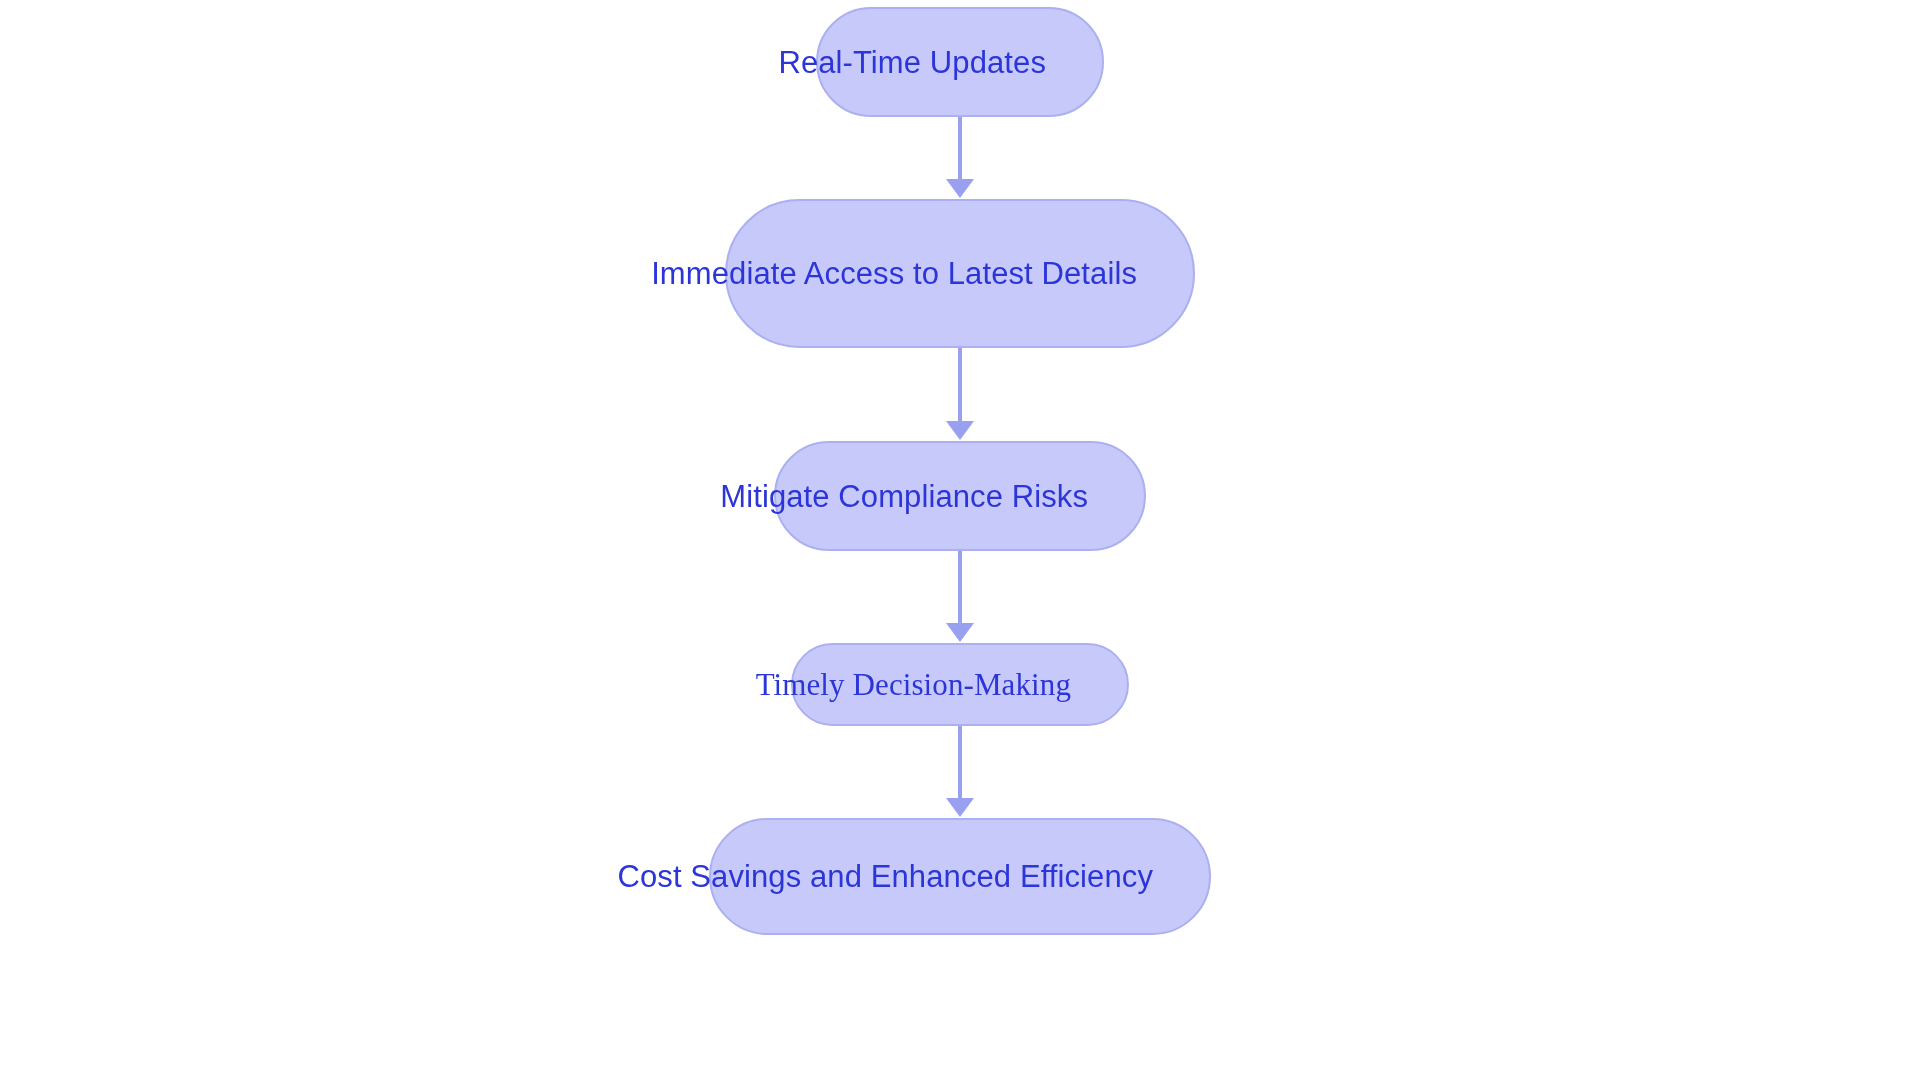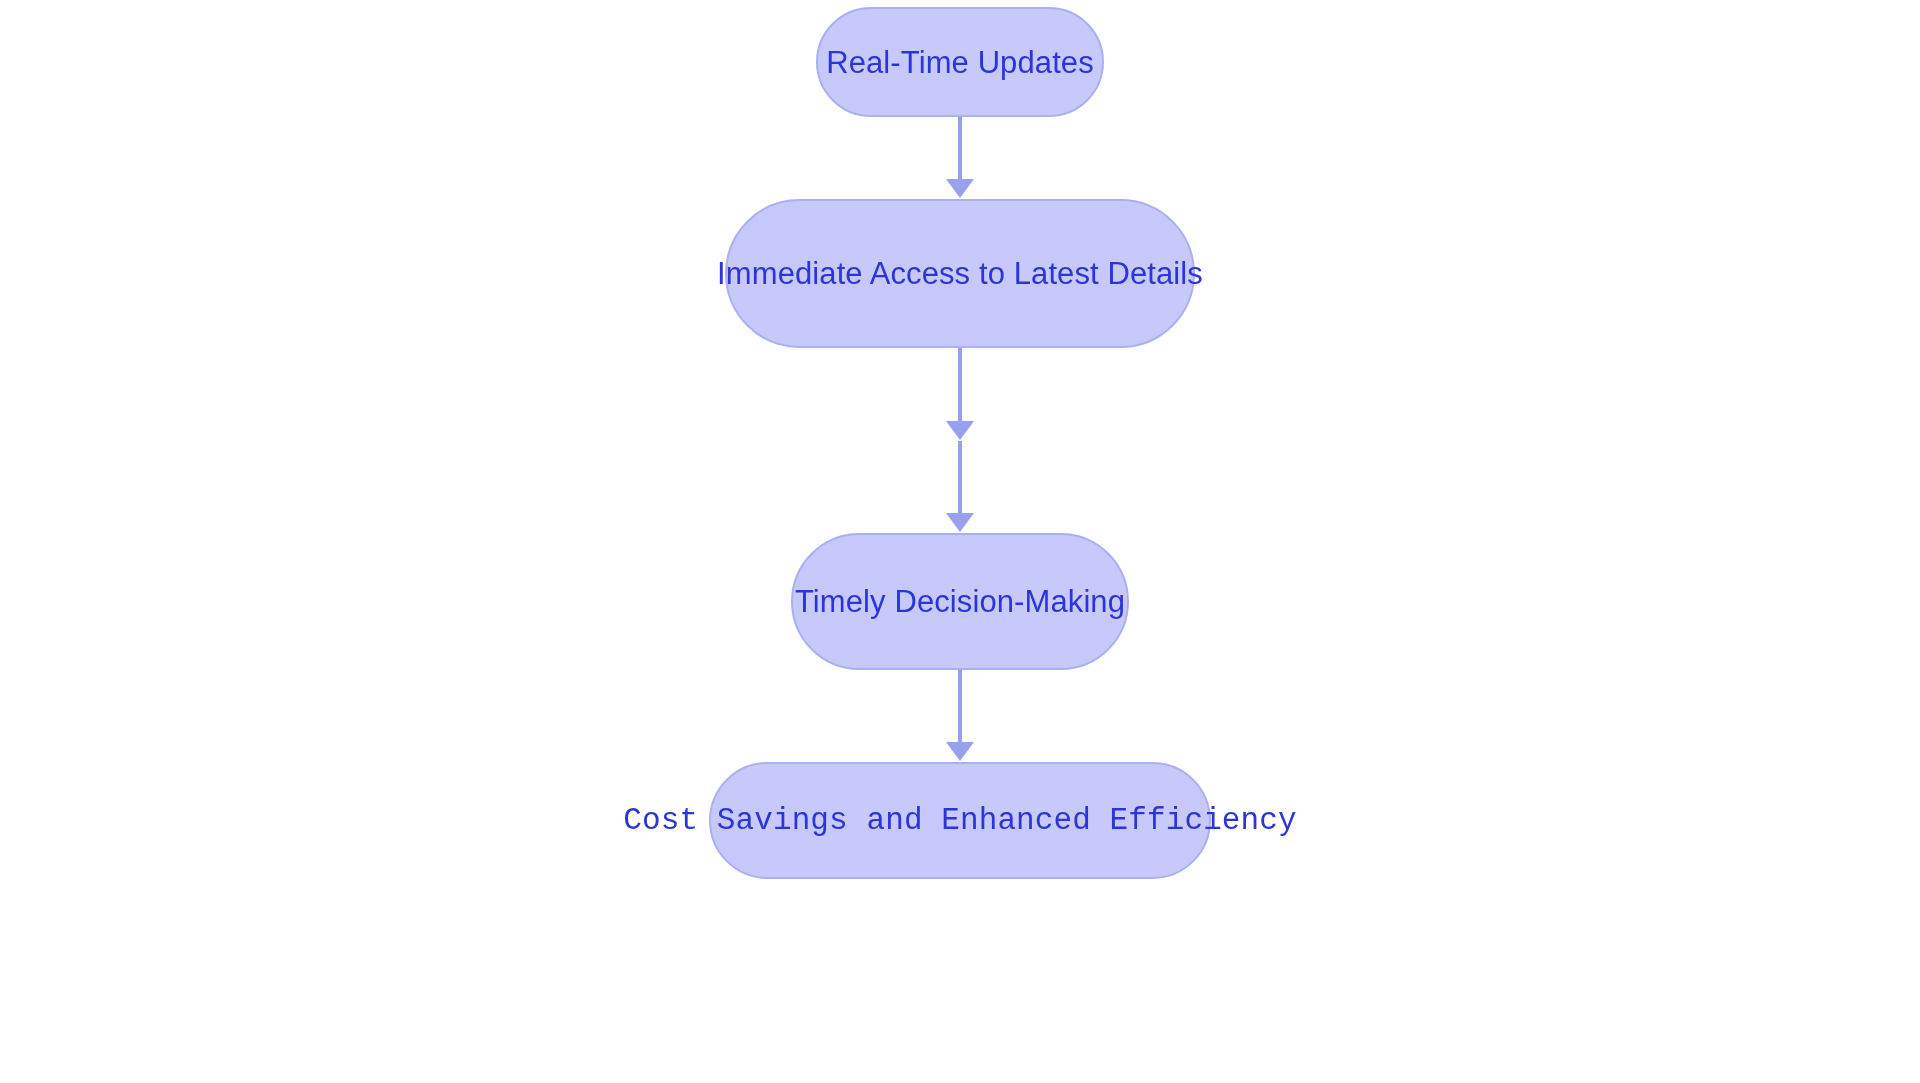--- a/index.html
+++ b/index.html
@@ -27,21 +27,21 @@
     height: 1083px;
     display: flex;
     flex-direction: column;
     align-items: center;
     justify-content: flex-start;
   }
   .node {
     box-sizing: border-box;
     display: flex;
     align-items: center;
-    justify-content: center;
+    justify-content: flex-end;
     background: #c7c9fa;
     border: 2px solid #aab0f0;
     border-radius: 9999px;
     color: #2b35d8;
     font-family: "Liberation Sans", sans-serif;
     font-size: 31px;
     font-weight: 400;
     letter-spacing: 0.1px;
     white-space: nowrap;
     text-align: center;
@@ -67,22 +67,22 @@
     height: 0;
     border-left: 14px solid transparent;
     border-right: 14px solid transparent;
     border-top: 19px solid #9aa0f0;
     margin-top: -1px;
   }
   
   .n0 { width: 288px; height: 110px; margin-top: 7px; }
   .n1 { width: 470px; height: 149px; }
   .n2 { width: 372px; height: 110px; }
-  .n3 { width: 338px; height: 137px; }
-  .n4 { width: 502px; height: 117px; font-family: Liberation Mono, monospace; }
+  .n3 { width: 338px; height: 83px; font-family: Liberation Serif, serif; }
+  .n4 { width: 502px; height: 117px; }
 
   .c0 { height: 82px; }
   .c0 .connector-line { height: 63px; }
   .c1 { height: 93px; }
   .c1 .connector-line { height: 74px; }
   .c2 { height: 92px; }
   .c2 .connector-line { height: 73px; }
   .c3 { height: 92px; }
   .c3 .connector-line { height: 73px; }
 </style>
@@ -103,20 +103,23 @@
 
     <div class="node n1">
       <span class="node-label">Immediate Access to Latest Details</span>
     </div>
 
     <div class="connector c1">
       <div class="connector-line"></div>
       <div class="connector-head"></div>
     </div>
 
+    <div class="node n2">
+      <span class="node-label">Mitigate Compliance Risks</span>
+    </div>
 
     <div class="connector c2">
       <div class="connector-line"></div>
       <div class="connector-head"></div>
     </div>
 
     <div class="node n3">
       <span class="node-label">Timely Decision-Making</span>
     </div>
 

